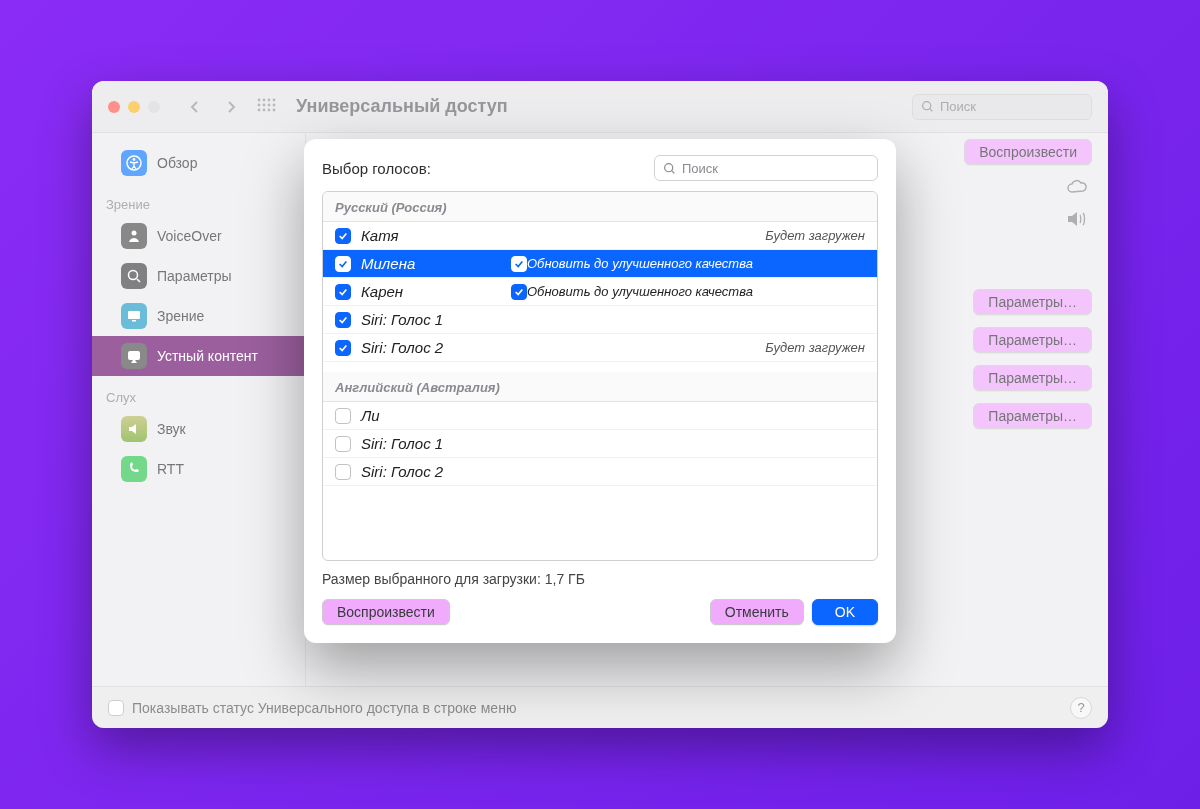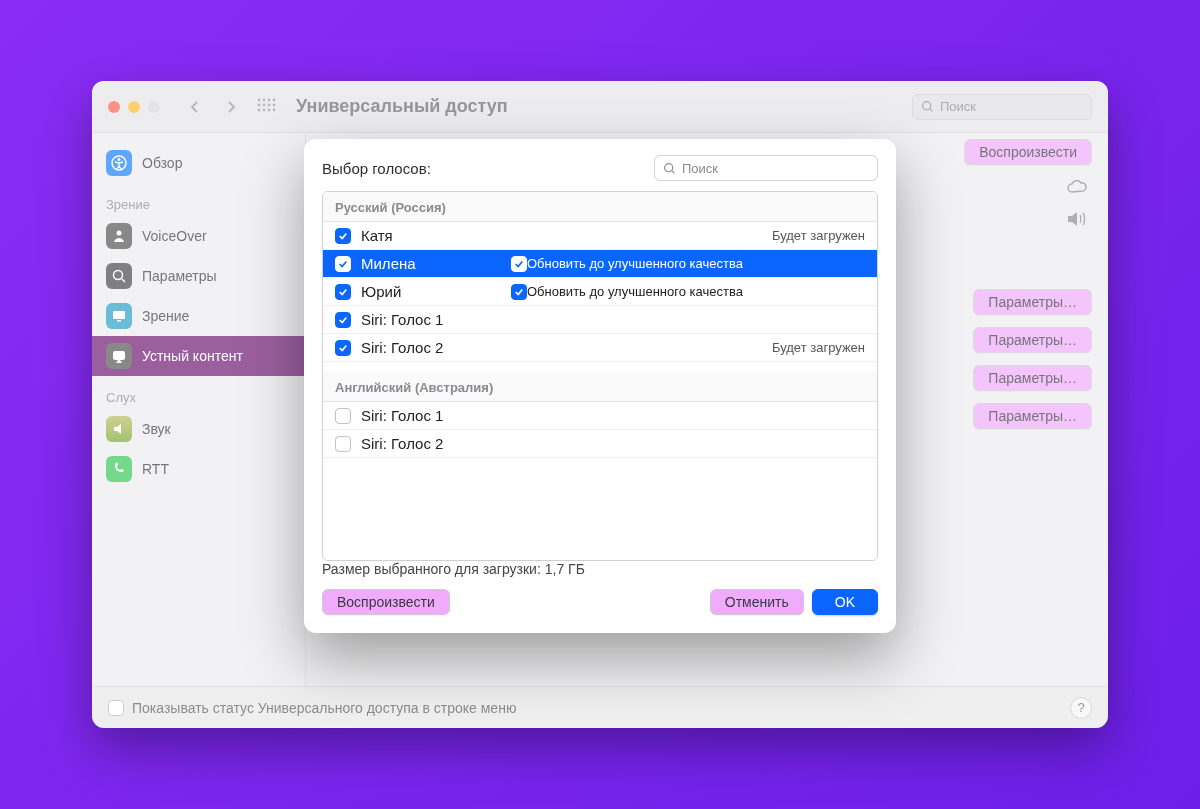--- a/index.html
+++ b/index.html
@@ -41,21 +41,21 @@
     margin-left:auto; width:180px; height:26px;
     background:#e0e0e2; border:1px solid #cfcfd3; border-radius:6px;
     display:flex; align-items:center; gap:6px; padding:0 8px; color:#8a8a8f;
   }
   .search-field svg{width:13px;height:13px;}
   .search-field span{font-size:13px;}
   
   .content { display:flex; height:calc(100% - 52px - 42px); }
   .sidebar { width:214px; padding:10px 0; background:#ededef; border-right:1px solid #d9d9dc; overflow:hidden;}
   .sb-item {
-    display:flex; align-items:center; gap:10px; padding:7px 14px; font-size:14px; color:#3b3b3f;
+    display:flex; align-items:center; gap:10px; padding:7px 29px; font-size:14px; color:#3b3b3f;
   }
   .sb-item.sel { background:#701a75; color:#fff; }
   .sb-icon {
     width:26px; height:26px; border-radius:6px; display:flex;align-items:center;justify-content:center;
     font-size:14px; color:#fff; flex-shrink:0;
   }
   .icon-overview{background:#1c7fff;}
   .icon-vo{background:#555;}
   .icon-zoom{background:#4a4a4c;}
   .icon-monitor{background:#2ba0c7;}
@@ -96,20 +96,21 @@
   .modal-head{display:flex; align-items:center; gap:4px; margin-bottom:10px;}
   .modal-head .label{font-size:15px; color:#2e2e32;}
   .modal-search{
     margin-left:auto; width:224px; height:26px;
     border:1px solid #d1d1d5; border-radius:6px; display:flex;align-items:center;gap:6px;padding:0 8px;
     color:#8a8a8f; font-size:13px;
   }
   .voice-list{
     border:1px solid #cfcfd3; border-radius:6px; overflow:hidden auto; height:370px;
     background:#fff;
+    font-style:italic;
   }
   .group-head{
     padding:8px 12px 6px; font-size:13px; font-weight:600; color:#8a8a90;
     border-bottom:1px solid #e3e3e6; background:#fafafb;
   }
   .voice-row{
     display:flex; align-items:center; gap:10px; padding:5px 12px; font-size:15px; color:#222;
     border-bottom:1px solid #f0f0f2;
   }
   .voice-row.sel{ background:#0a66ff; color:#fff; }
@@ -128,21 +129,21 @@
   .cb.checked svg path{stroke:#fff;}
   .cb.checked.white svg path{stroke:#0a66ff;}
   .modal-footer{
     display:flex; align-items:center; gap:8px; margin-top:12px;
   }
   .modal-footer .btn-mac{min-width:86px; text-align:center;}
   .btn-primary{
     background:#0a66ff;color:#fff;border:1px solid #0a66ff;border-radius:6px;
     padding:4px 22px;font-size:14px; box-shadow:0 1px 2px rgba(0,0,0,.2);
   }
-  .dl-label{ font-size:14px; color:#444; }
+  .dl-label{ font-size:14px; color:#444; margin-top:10px; }
   .ghost-icon{ width:26px; height:20px; display:flex; align-items:center; color:#8d8d92;}
 </style>
 </head>
 <body>
 
 <div class="window">
 
   <div class="titlebar">
     <div class="traffic">
       <span class="tl-close"></span>
@@ -341,21 +342,21 @@
       <span>Обновить до улучшенного качества</span>
     </span>
     <span class="status"></span>
           </div>
           <div class="voice-row">
     <span class="cb checked ">
     <svg viewBox="0 0 12 12">
                 <path d="M2 6l3 3 5-6" fill="none" stroke-width="2"></path>
               </svg>
   </span>
-    <span class="name">Юрий</span>
+    <span class="name">Карен</span>
     <span class="upg">
       <span class="cb checked ">
     <svg viewBox="0 0 12 12">
                   <path d="M2 6l3 3 5-6" fill="none" stroke-width="2"></path>
                 </svg>
   </span>
       <span>Обновить до улучшенного качества</span>
     </span>
     <span class="status"></span>
           </div>
@@ -376,20 +377,27 @@
               </svg>
   </span>
     <span class="name">Siri: Голос 2</span>
 
     <span class="status">Будет загружен</span>
           </div>
         </div>
       <div style="height:10px"></div>
       <div class="group-head">Английский (Австралия)</div>
       <div id="au-voices">
+          <div class="voice-row">
+    <span class="cb  ">
+    
+  </span>
+    <span class="name">Ли</span>
+    <span class="status"></span>
+          </div>
           <div class="voice-row">
     <span class="cb  ">
     
   </span>
     <span class="name">Siri: Голос 1</span>
     <span class="status"></span>
           </div>
           <div class="voice-row">
     <span class="cb  ">
     

